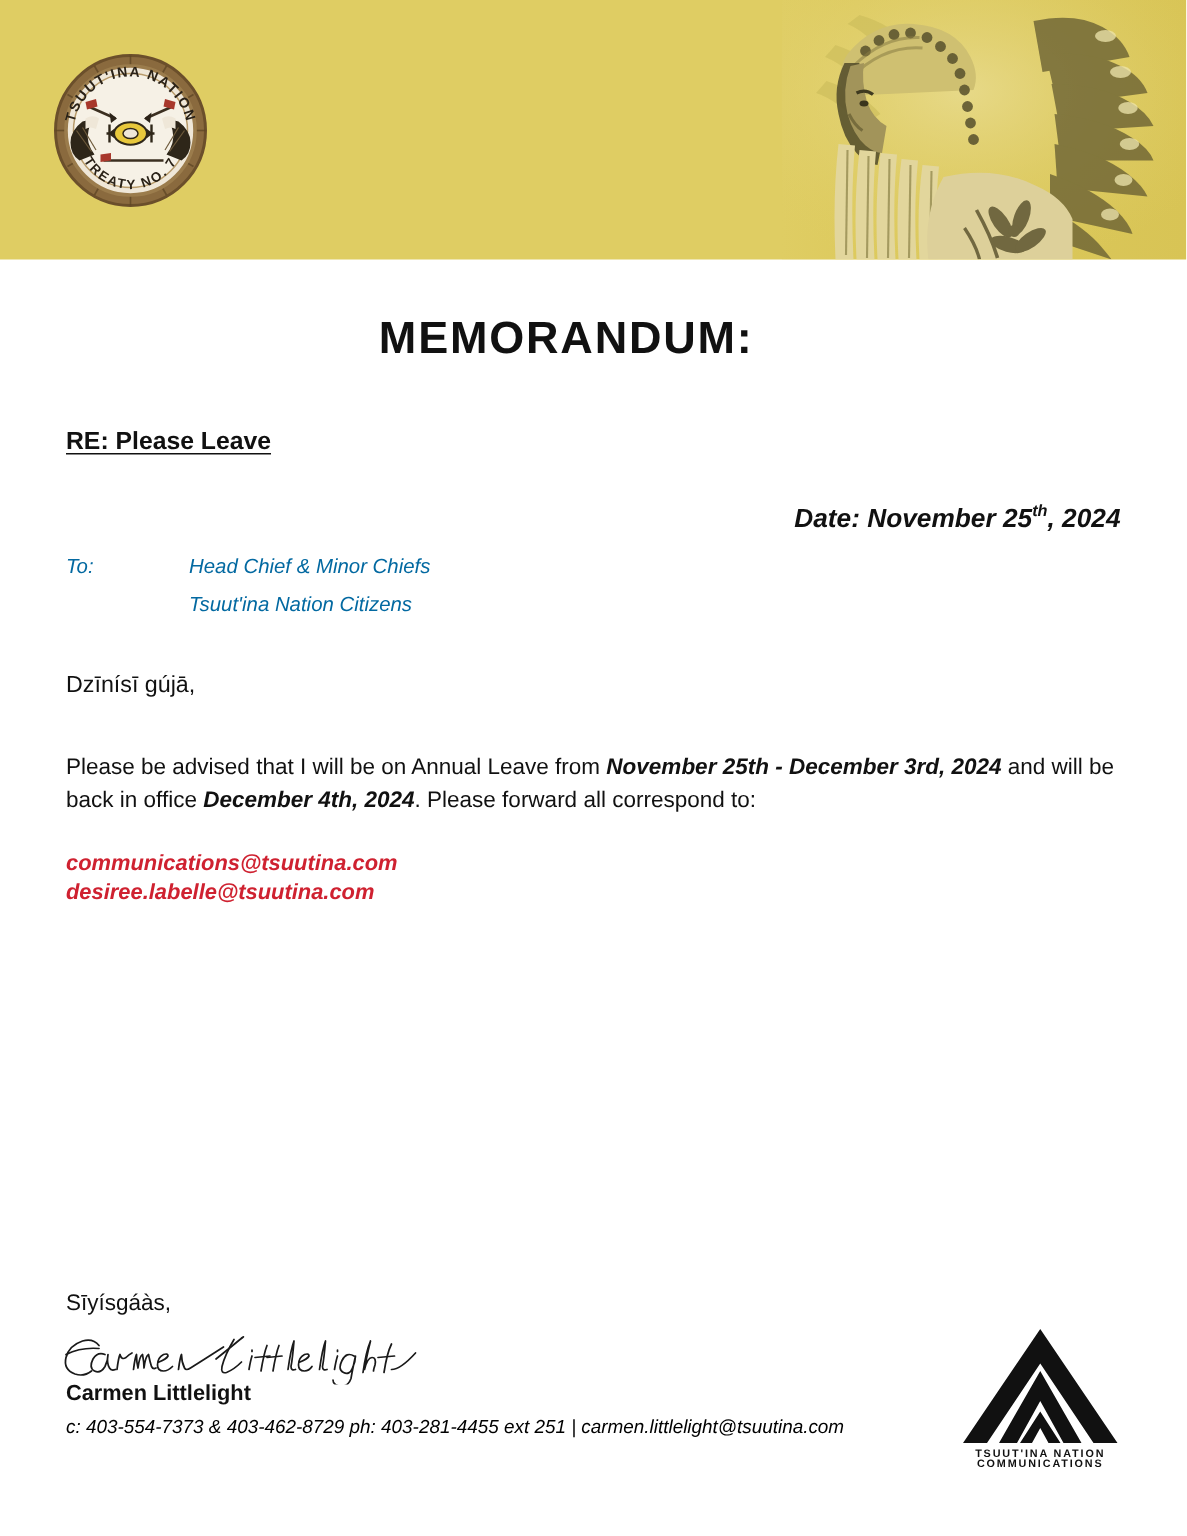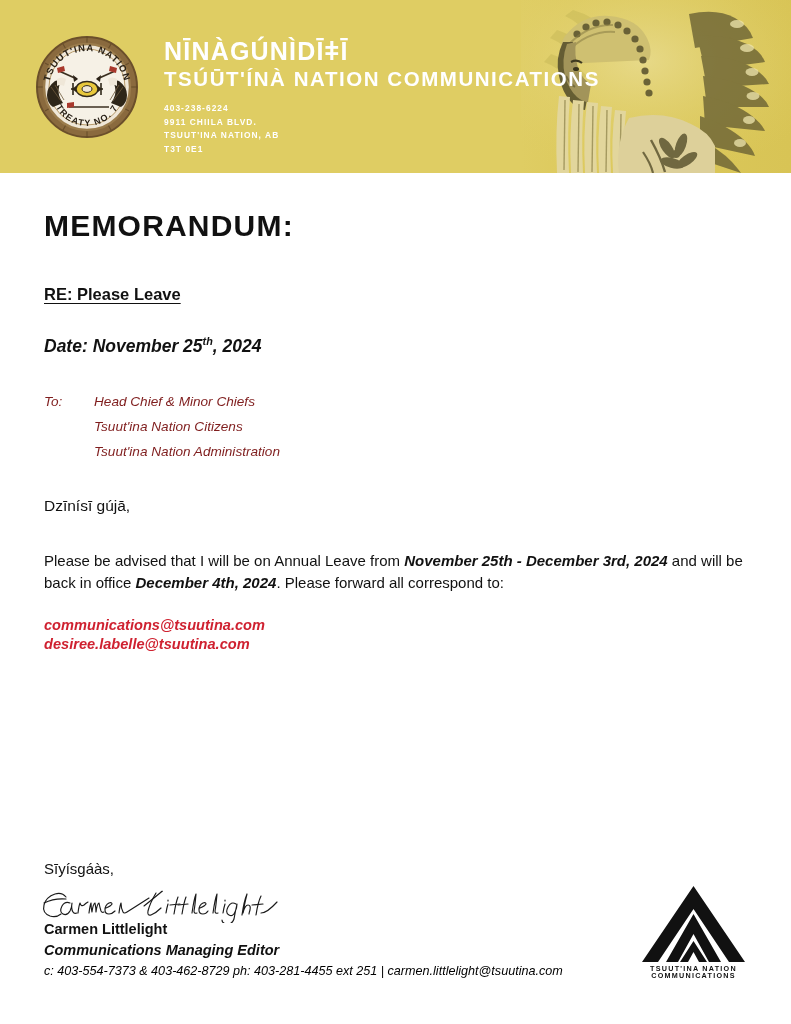--- a/index.html
+++ b/index.html
@@ -80,21 +80,21 @@
     white-space: nowrap;
   }
 
   
   .body-area {
     position: relative;
     padding: 0 44px;
   }
 
   .memo-title {
-    text-align: left;
+    text-align: center;
     font-size: 30px;
     font-weight: bold;
     letter-spacing: 1.2px;
     color: #111111;
     margin-top: 36px;
     padding-right: 36px;
   }
 
   .re-line {
     margin-top: 42px;
@@ -105,33 +105,35 @@
     text-underline-offset: 3px;
     display: inline-block;
   }
 
   .date-line {
     margin-top: 31px;
     font-size: 17.5px;
     font-weight: bold;
     font-style: italic;
     color: #111111;
+    text-align: right;
   }
   .date-line sup {
     font-size: 0.62em;
     vertical-align: super;
   }
 
   .to-block {
-    margin-top: 32px;
+    margin-top: 9px;
     display: flex;
     font-size: 13.6px;
     font-style: italic;
-    color: #7f1d1d;
+    color: #0369a1;
     line-height: 1.85;
+    gap: 32px;
   }
   .to-label {
     width: 50px;
     flex: 0 0 50px;
   }
   .to-list { flex: 1; }
   .to-list div { white-space: nowrap; }
 
   .greeting {
     margin-top: 33px;
@@ -398,51 +400,40 @@
           <path d="M38 62 L43 62"></path>
             <path d="M65 62 L70 62"></path>
           <path d="M40 56 L40 68"></path>
             <path d="M68 56 L68 68"></path>
         </g>
         <path d="M43 59 l-4 3 l4 3 z" fill="#2f2719"></path>
         <path d="M65 59 l4 3 l-4 3 z" fill="#2f2719"></path>
       </svg>
     </div>
 
-    <div class="header-text">
-      <div class="org-name-native">NĪNÀGÚNÌDĪǂĪ</div>
-      <div class="org-name-en">TSÚŪT'ÍNÀ NATION COMMUNICATIONS</div>
-      <div class="org-address">
-        <div>403-238-6224</div>
-        <div>9911 CHIILA BLVD.</div>
-        <div>TSUUT'INA NATION, AB</div>
-        <div>T3T 0E1</div>
-      </div>
-    </div>
   </div>
 
   <div class="body-area">
 
     <div class="memo-title">MEMORANDUM:</div>
 
     <div>
       <span class="re-line">RE: Please Leave</span>
     </div>
 
     <div class="date-line">
       <span>Date:</span>
       <span>November 25</span><sup>th</sup><span>, 2024</span>
     </div>
 
     <div class="to-block">
       <div class="to-label">To:</div>
       <div class="to-list">
         <div>Head Chief &amp; Minor Chiefs</div>
         <div>Tsuut'ina Nation Citizens</div>
-        <div>Tsuut'ina Nation Administration</div>
       </div>
     </div>
 
     <div class="greeting">Dzīnísī gújā,</div>
 
     <div class="para"><span>Please be advised that I will be on Annual Leave from </span><b>November 25th - December 3rd, 2024</b><span> and will be back in office </span><b>December 4th, 2024</b><span>. Please forward all correspond to:</span></div>
 
     <div class="emails">
       <div>communications@tsuutina.com</div>
       <div>desiree.labelle@tsuutina.com</div>
@@ -495,21 +486,20 @@
           <path d="M202 26 q2 -14 5 -21 q-3 12 -4 19 q2 -8 5 -8 q3 0 2 5 q-1 3 -1 4"></path>
 
           <path d="M216 26 q2 -13 5 -19"></path>
           <path d="M212 16 l11 -1"></path>
           <path d="M221 24 q6 0 16 -11"></path>
         </g>
       </svg>
     </div>
 
     <div class="sign-name">Carmen Littlelight</div>
-    <div class="sign-title">Communications Managing Editor</div>
     <div class="sign-contact">c: 403-554-7373 &amp; 403-462-8729 ph: 403-281-4455 ext 251 | carmen.littlelight@tsuutina.com</div>
   </div>
 
   <div class="footer-logo">
     <svg width="105" height="94" viewBox="0 0 105 94">
       <g fill="#111111">
 
         <path d="M52.5 2 L104 78 L88 78 L52.5 25 L17 78 L1 78 Z"></path>
 
         <path d="M52.5 30 L80 78 L68 78 L52.5 50 L37 78 L25 78 Z"></path>

